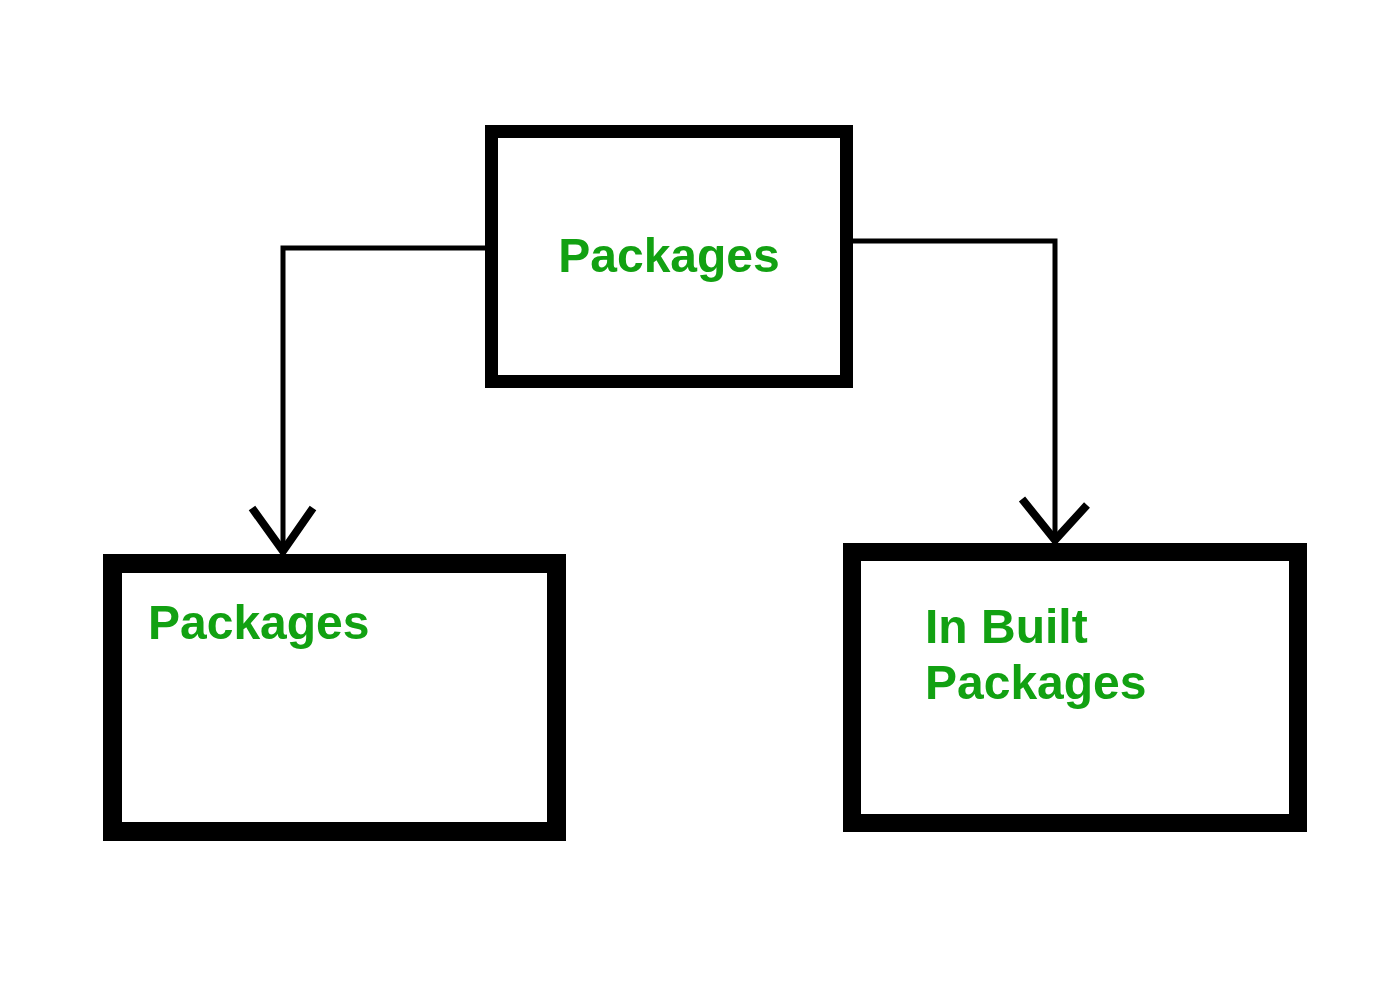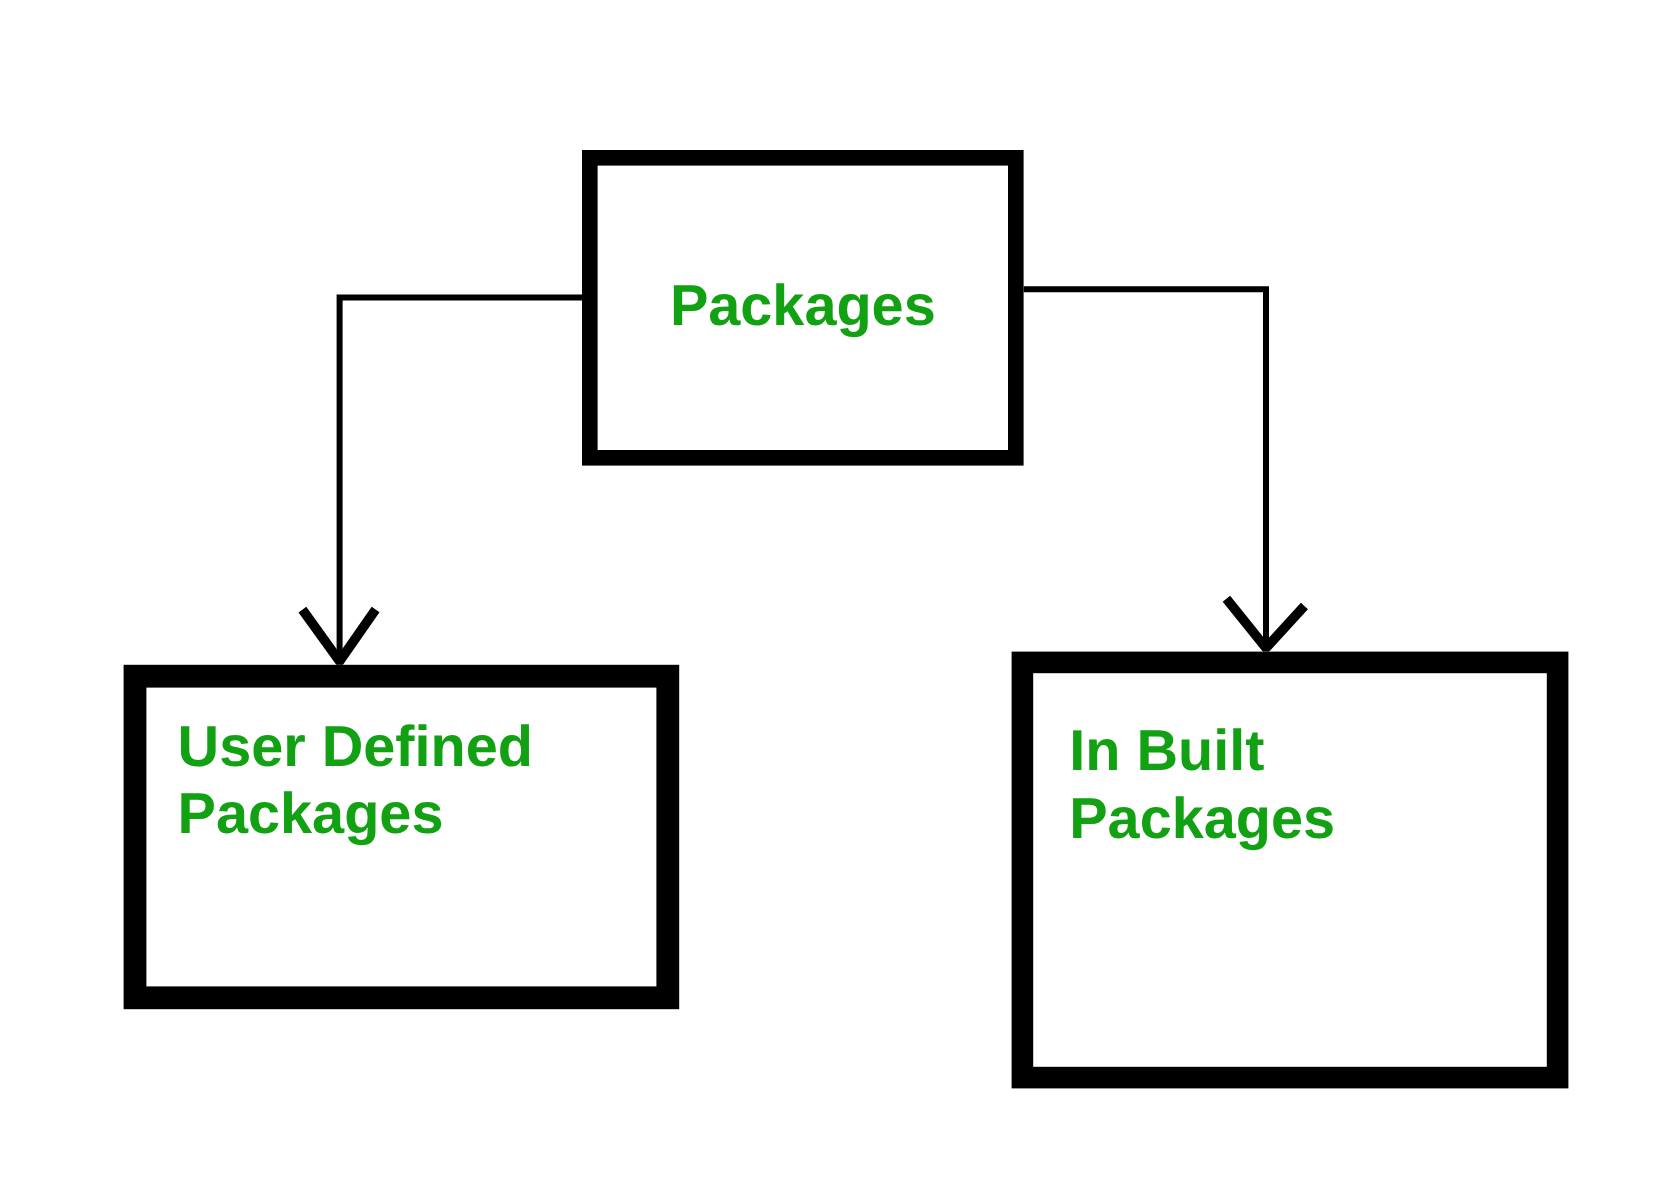--- a/index.html
+++ b/index.html
@@ -47,23 +47,23 @@
     top: 554px;
     width: 463px;
     height: 287px;
     border: 19px solid #000000;
     padding: 22px 0 0 26px;
   }
   .node-right {
     left: 843px;
     top: 543px;
     width: 464px;
-    height: 364px;
+    height: 289px;
     border: 18px solid #000000;
-    padding: 38px 0 0 30px;
+    padding: 38px 0 0 64px;
   }
   .label-line {
     display: block;
     white-space: nowrap;
   }
 </style>
 </head>
 <body>
 
 <div class="canvas">
@@ -79,21 +79,20 @@
       <path d="M 851 241 L 1055 241 L 1055 539" fill="none" stroke="#000000" stroke-width="5"></path>
       <path d="M 1022 499 L 1055 540 L 1087 505" fill="none" stroke="#000000" stroke-width="8"></path>
     </g>
   </svg>
 
   <div class="node node-top">
     <span class="label-line">Packages</span>
   </div>
 
   <div class="node node-left">
-    <span class="label-line">User Defined</span>
     <span class="label-line">Packages</span>
   </div>
 
   <div class="node node-right">
     <span class="label-line">In Built</span>
     <span class="label-line">Packages</span>
   </div>
 
 </div>
 

